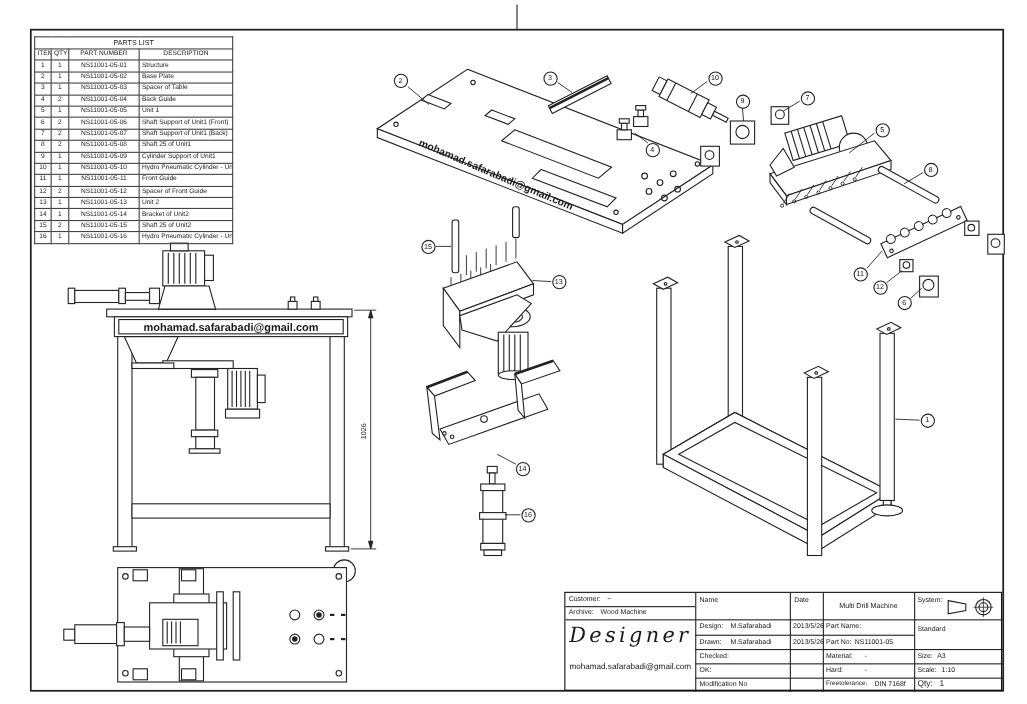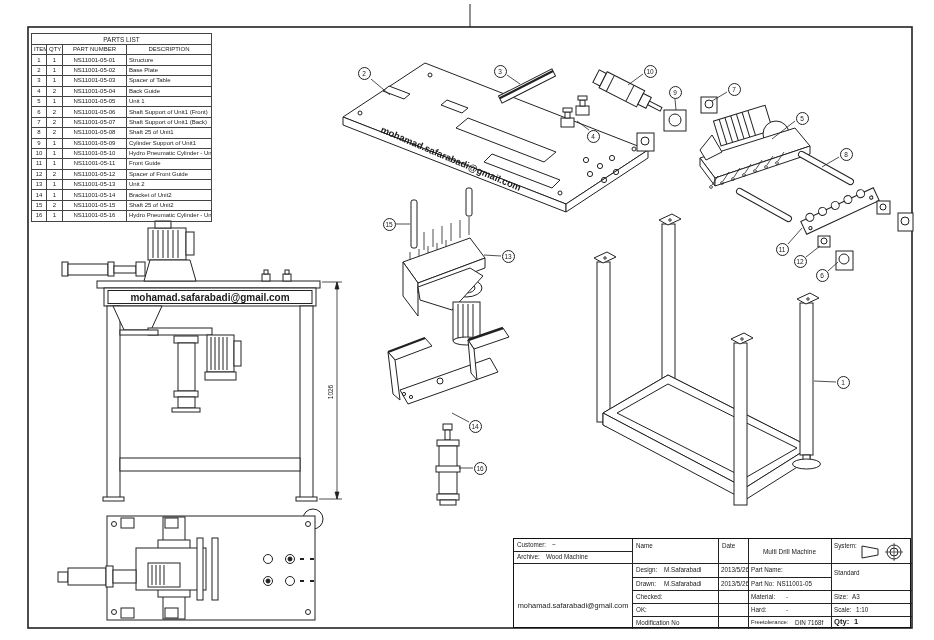--- a/index.html
+++ b/index.html
@@ -20,21 +20,21 @@
 
   
   #title-block{position:absolute;left:513px;top:538px;width:398px;height:90px;
                border:1.4px solid #111;box-sizing:border-box;font-size:6.3px;}
   .tb-line{position:absolute;background:#222;}
   .tb-txt{position:absolute;white-space:nowrap;}
   .tb-val{font-size:6.3px;}
   #designer-script{position:absolute;left:0;top:28px;width:118px;text-align:center;
       font-family:"DejaVu Serif", serif;font-style:italic;font-size:19px;letter-spacing:3px;}
   #designer-email{position:absolute;left:0;top:62px;width:118px;text-align:center;font-size:7.4px;}
-  .qty{font-weight:bold;font-size:7.6px;}
+  .qty{font-weight:normal;font-size:7.6px;}
 
   
   .balloon{position:absolute;width:13px;height:13px;border:1px solid #222;border-radius:50%;
            background:#fff;font-size:6.5px;line-height:12px;text-align:center;box-sizing:border-box;}
 </style>
 </head>
 <body>
 
 <div id="sheet">
 
@@ -505,20 +505,21 @@
     <div class="tb-line" style="left:0;top:24px;width:398px;height:1px"></div>
     <div class="tb-line" style="left:118px;top:38px;width:199px;height:1px"></div>
     <div class="tb-line" style="left:118px;top:51px;width:280px;height:1px"></div>
     <div class="tb-line" style="left:118px;top:64px;width:280px;height:1px"></div>
     <div class="tb-line" style="left:118px;top:77px;width:280px;height:1px"></div>
 
     <span class="tb-txt" style="left:3px;top:2px">Customer:</span>
     <span class="tb-txt tb-val" style="left:38px;top:2px">~</span>
     <span class="tb-txt" style="left:3px;top:14px">Archive:</span>
     <span class="tb-txt tb-val" style="left:32px;top:14px">Wood Machine</span>
+    <div id="designer-script">Designer</div>
     <div id="designer-email">mohamad.safarabadi@gmail.com</div>
 
     <span class="tb-txt" style="left:122px;top:3px">Name</span>
     <span class="tb-txt" style="left:208px;top:3px">Date</span>
 
     <div class="tb-txt" style="left:234px;top:9px;width:83px;text-align:center;font-size:6.5px">Multi Drill Machine</div>
     <span class="tb-txt" style="left:320px;top:3px">System:</span>
     <svg width="50" height="20" style="position:absolute;left:346px;top:3px">
       <g stroke="#222" fill="none" stroke-width="1">
         <polygon points="2,4 18,7 18,13 2,16"></polygon>

